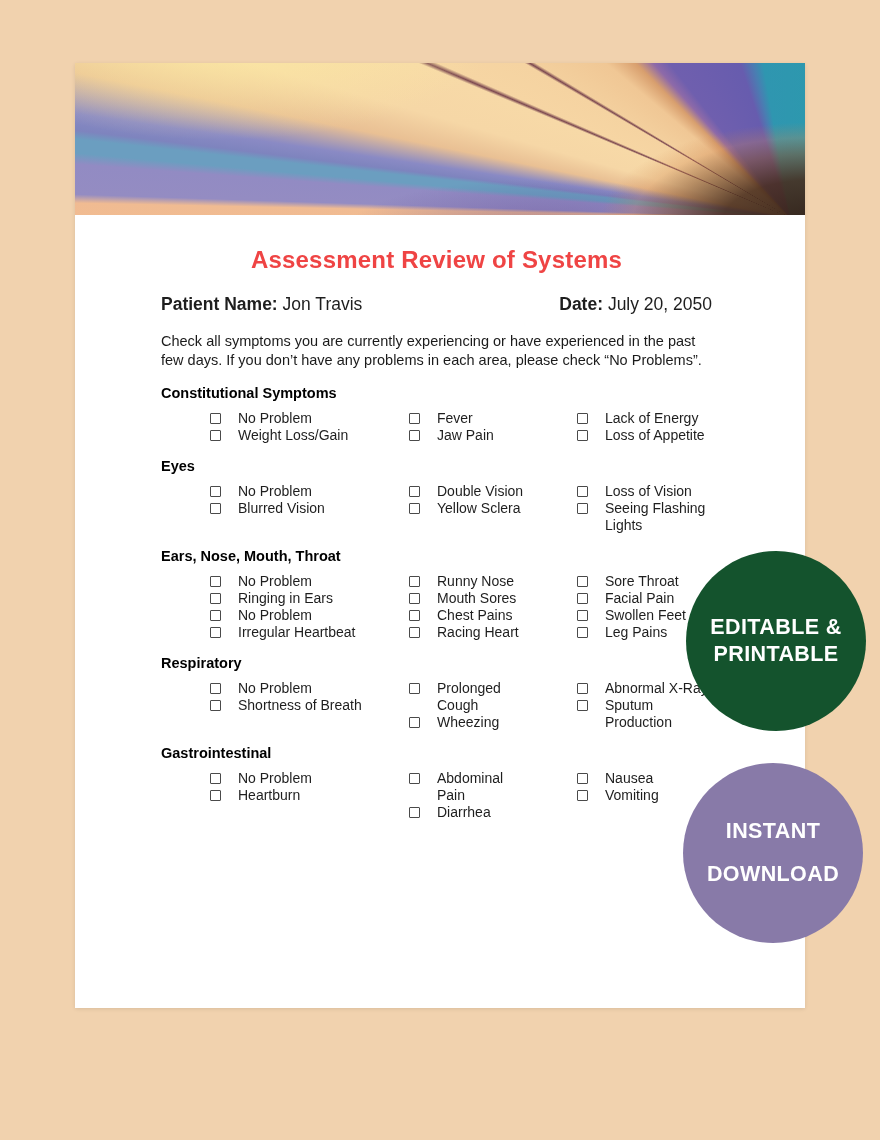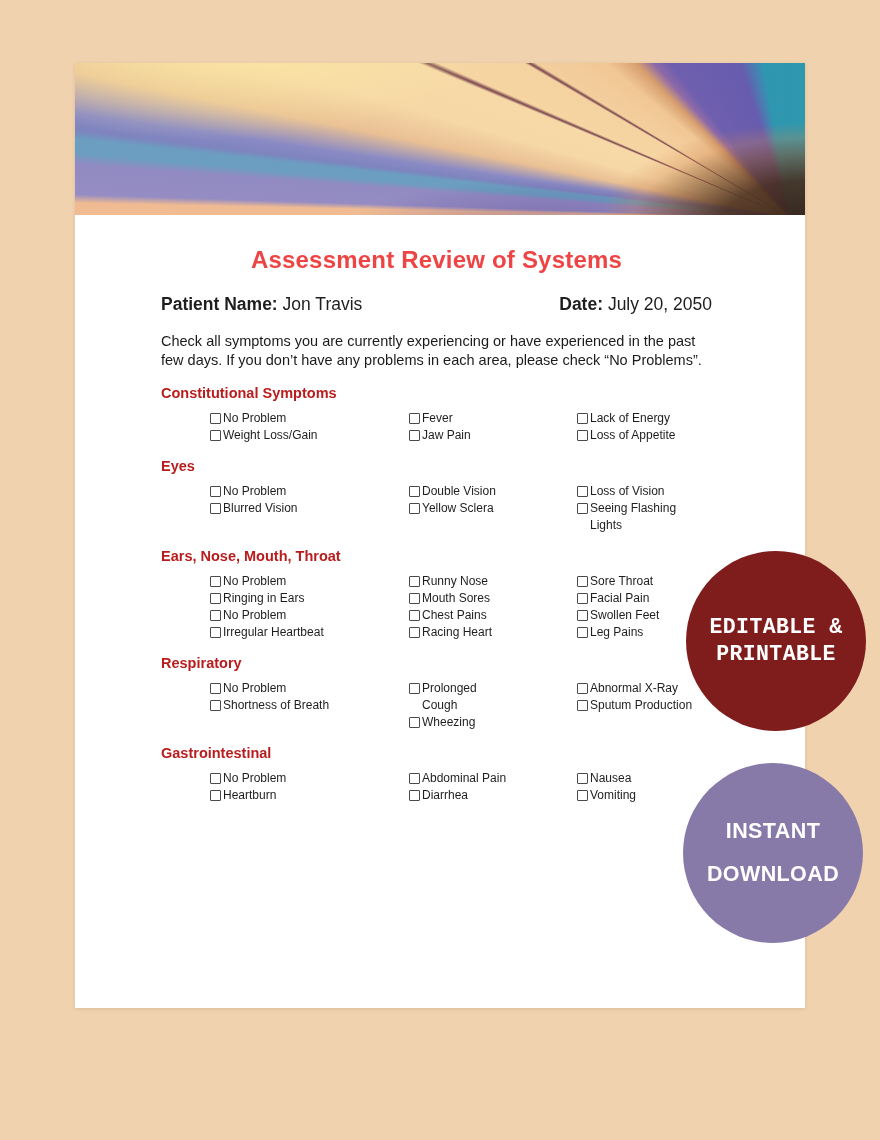--- a/index.html
+++ b/index.html
@@ -49,28 +49,28 @@
   .meta-row{
     display:flex;justify-content:space-between;align-items:baseline;
     margin-top:20px;font-size:17.5px;
   }
   .meta-label{font-weight:700;}
   .instructions{
     margin:17px 0 8px 0;font-size:14.5px;line-height:1.34;width:556px;color:#1b1b1b;
   }
   .sections{margin-top:1px;}
   .section-heading{
-    font-size:14.5px;font-weight:700;line-height:18px;margin:13px 0 8px 0;color:#b91c1c;
+    font-size:14.5px;font-weight:700;line-height:18px;margin:13px 0 8px 0;color:#000000;
   }
   .cols{display:flex;padding-left:49px;}
   .col{display:flex;flex-direction:column;}
   .col:nth-child(1){width:199px;}
   .col:nth-child(2){width:168px;}
   .col:nth-child(3){flex:1;}
-  .item{display:flex;gap:2px;font-size:12px;line-height:17px;}
+  .item{display:flex;gap:17px;font-size:14px;line-height:17px;}
   .checkbox{
     width:9px;height:9px;flex:none;margin-top:3px;
     border:1.4px solid #4a4a4a;border-radius:1px;background:#fff;
   }
   .col:nth-child(2) .item-label{max-width:92px;}
   .col:nth-child(3) .item-label{max-width:112px;}
   .badge{
     position:absolute;width:180px;height:180px;border-radius:50%;
     display:flex;flex-direction:column;align-items:center;justify-content:center;
     color:#ffffff;font-weight:700;font-size:21.5px;line-height:1.25;
@@ -305,21 +305,21 @@
                 <span class="item-label">Vomiting</span>
               </div>
             </div>
           </div>
         </div>
       </div>
   </div>
 </div>
 
 <div id="badges">
-    <div class="badge badge-1" style="background: #7f1d1d; font-family: Liberation Mono, monospace;">
+    <div class="badge badge-1" style="background: #14532d;">
       <div>EDITABLE &amp;</div>
       <div>PRINTABLE</div>
     </div>
     <div class="badge badge-2" style="background: rgb(136, 122, 168); gap: 16px;">
       <div>INSTANT</div>
       <div>DOWNLOAD</div>
     </div>
   </div>
 
 </body></html>

